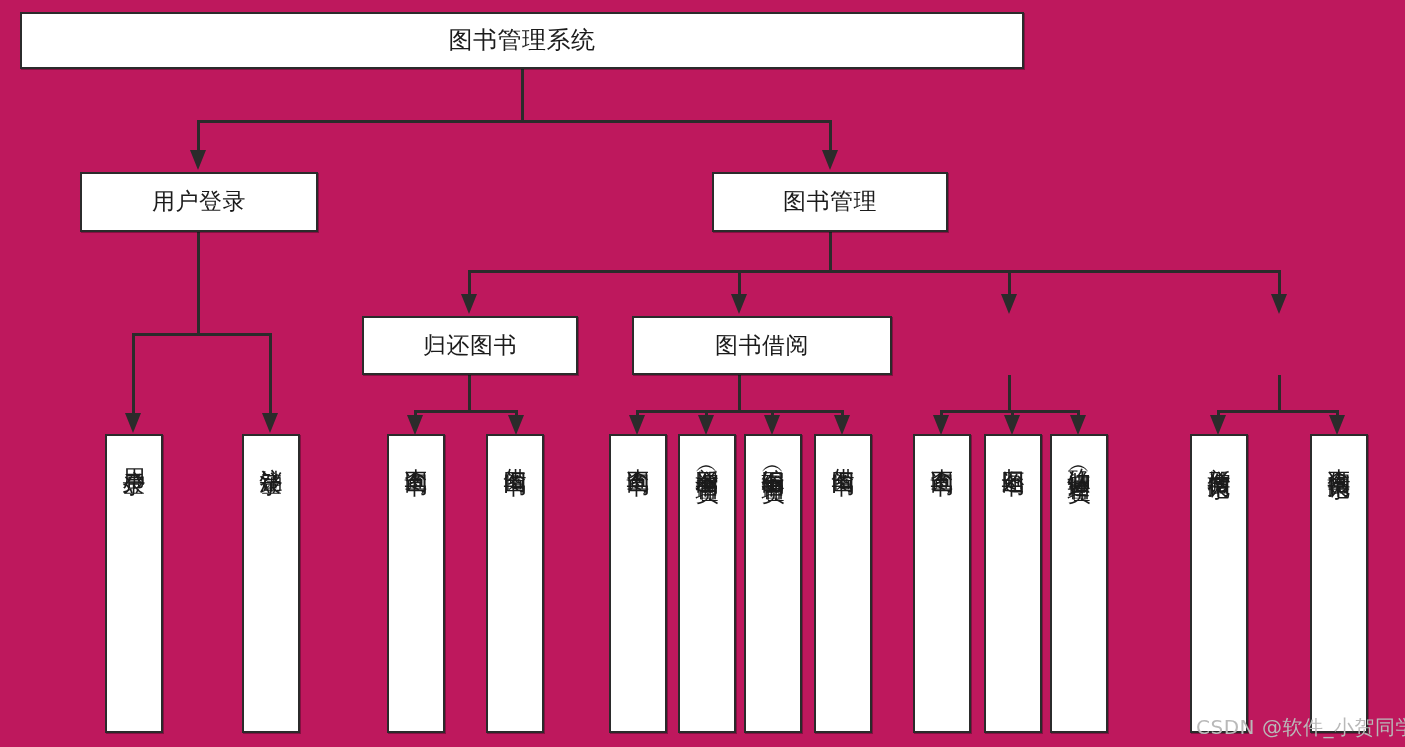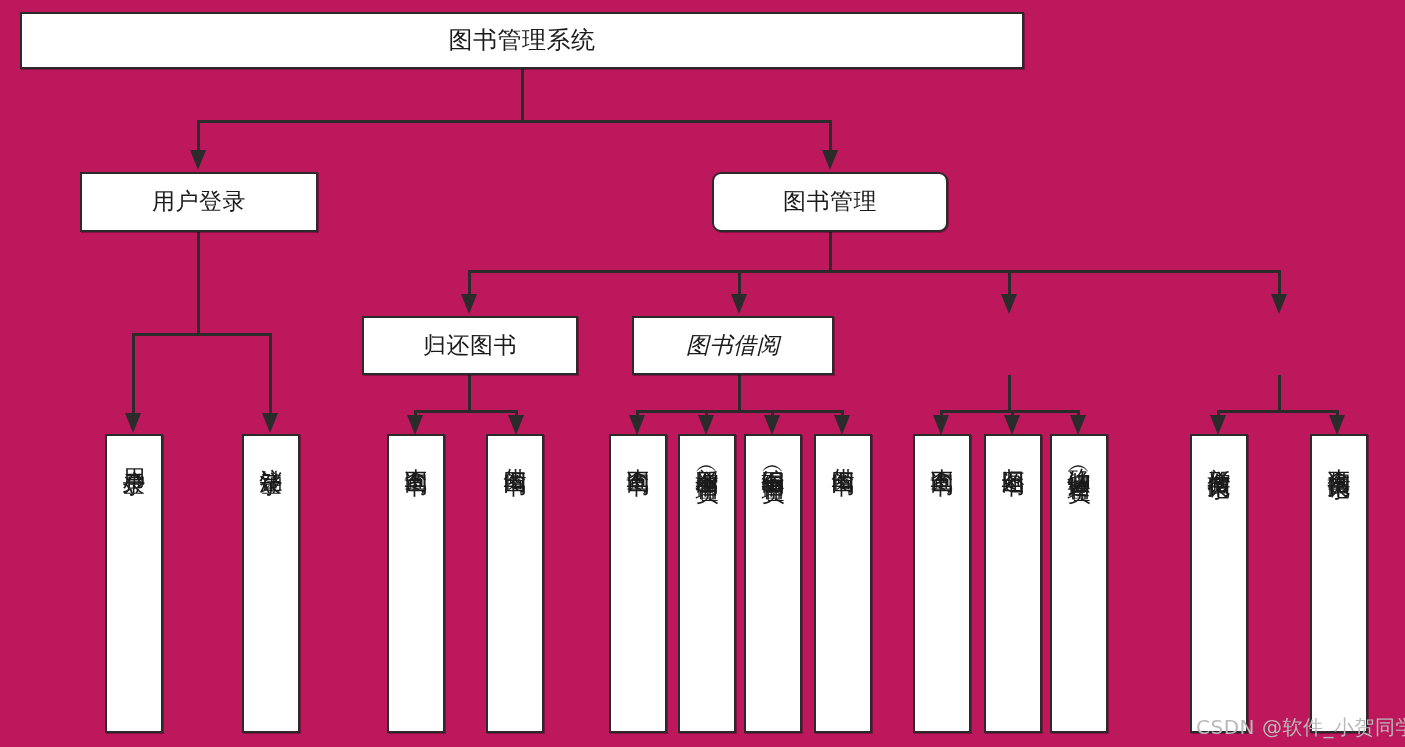--- a/index.html
+++ b/index.html
@@ -147,28 +147,28 @@
   <div class="edge v" style="left:1336px; top:410px; height:8px;"></div>
   <div class="arrow" style="left:1329px; top:415px;"></div>
 
   <div class="node horiz root" style="left:20px; top:12px; width:1004px; height:57px;">
     <span class="node-label">图书管理系统</span>
   </div>
 
   <div class="node horiz" style="left:80px; top:172px; width:238px; height:60px;">
     <span class="node-label">用户登录</span>
   </div>
-  <div class="node horiz" style="left:712px; top:172px; width:236px; height:60px;border-radius:9px;">
+  <div class="node horiz" style="left:712px; top:172px; width:236px; height:60px;">
     <span class="node-label">图书管理</span>
   </div>
 
   <div class="node horiz" style="left:362px; top:316px; width:216px; height:59px;">
     <span class="node-label">归还图书</span>
   </div>
-  <div class="node horiz" style="left:632px; top:316px; width:202px; height:59px;font-style:italic;">
+  <div class="node horiz" style="left:632px; top:316px; width:260px; height:59px;">
     <span class="node-label">图书借阅</span>
   </div>
 
   <div class="node vert" style="left:105px; top:434px; width:58px; height:299px;">
     <span class="node-label">用户登录</span>
   </div>
   <div class="node vert" style="left:242px; top:434px; width:58px; height:299px;">
     <span class="node-label">注销登录</span>
   </div>
   <div class="node vert" style="left:387px; top:434px; width:58px; height:299px;">

